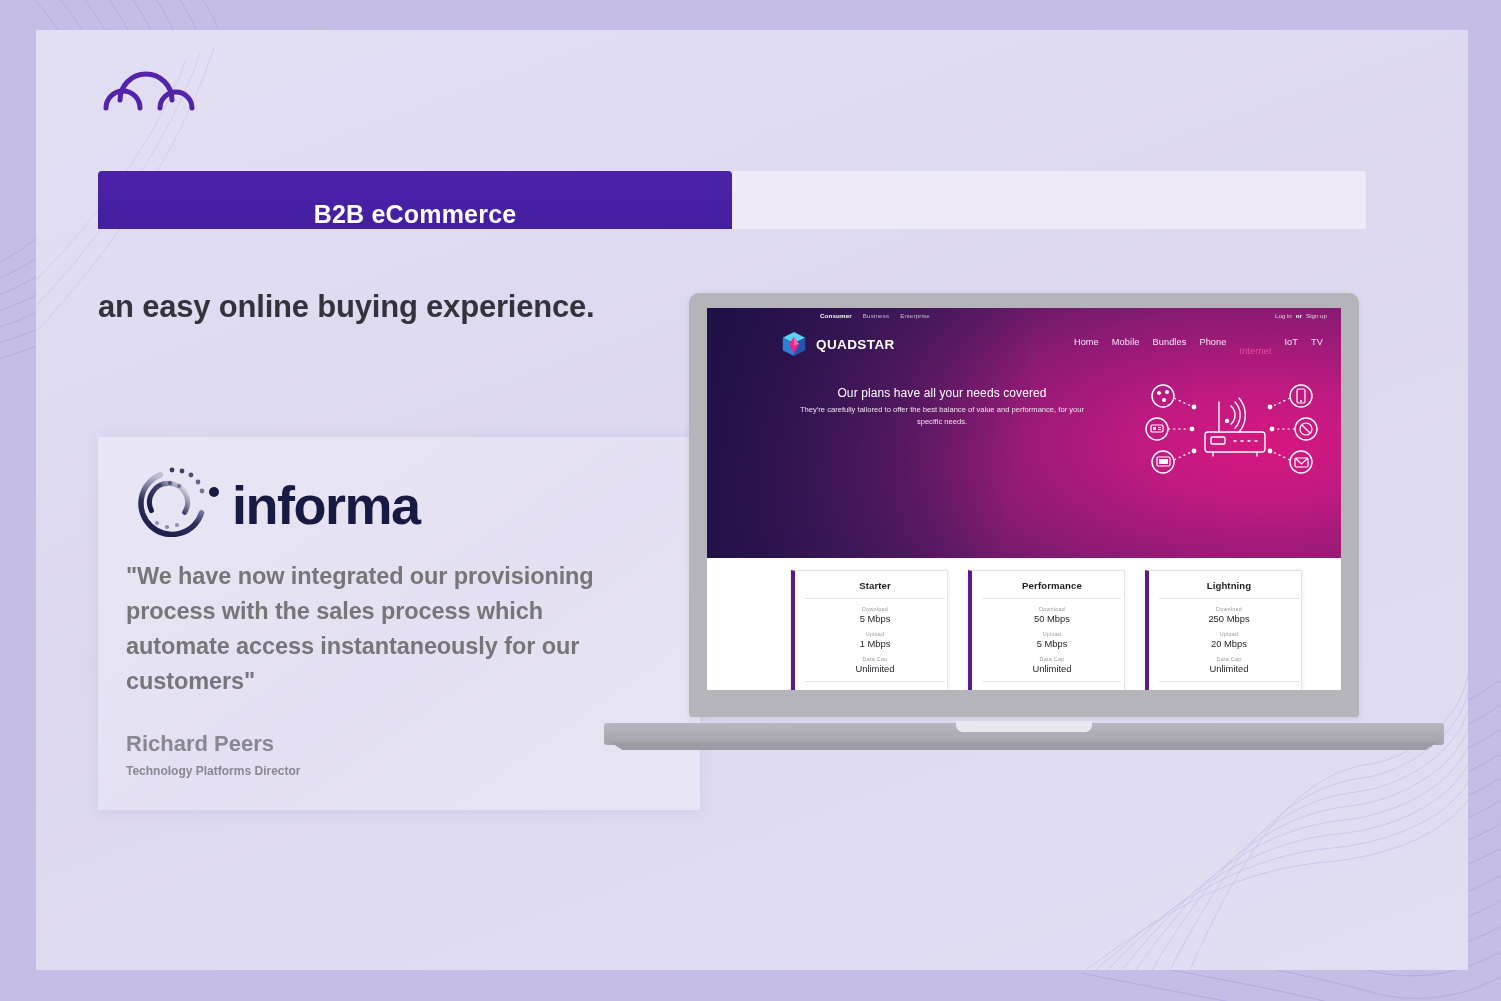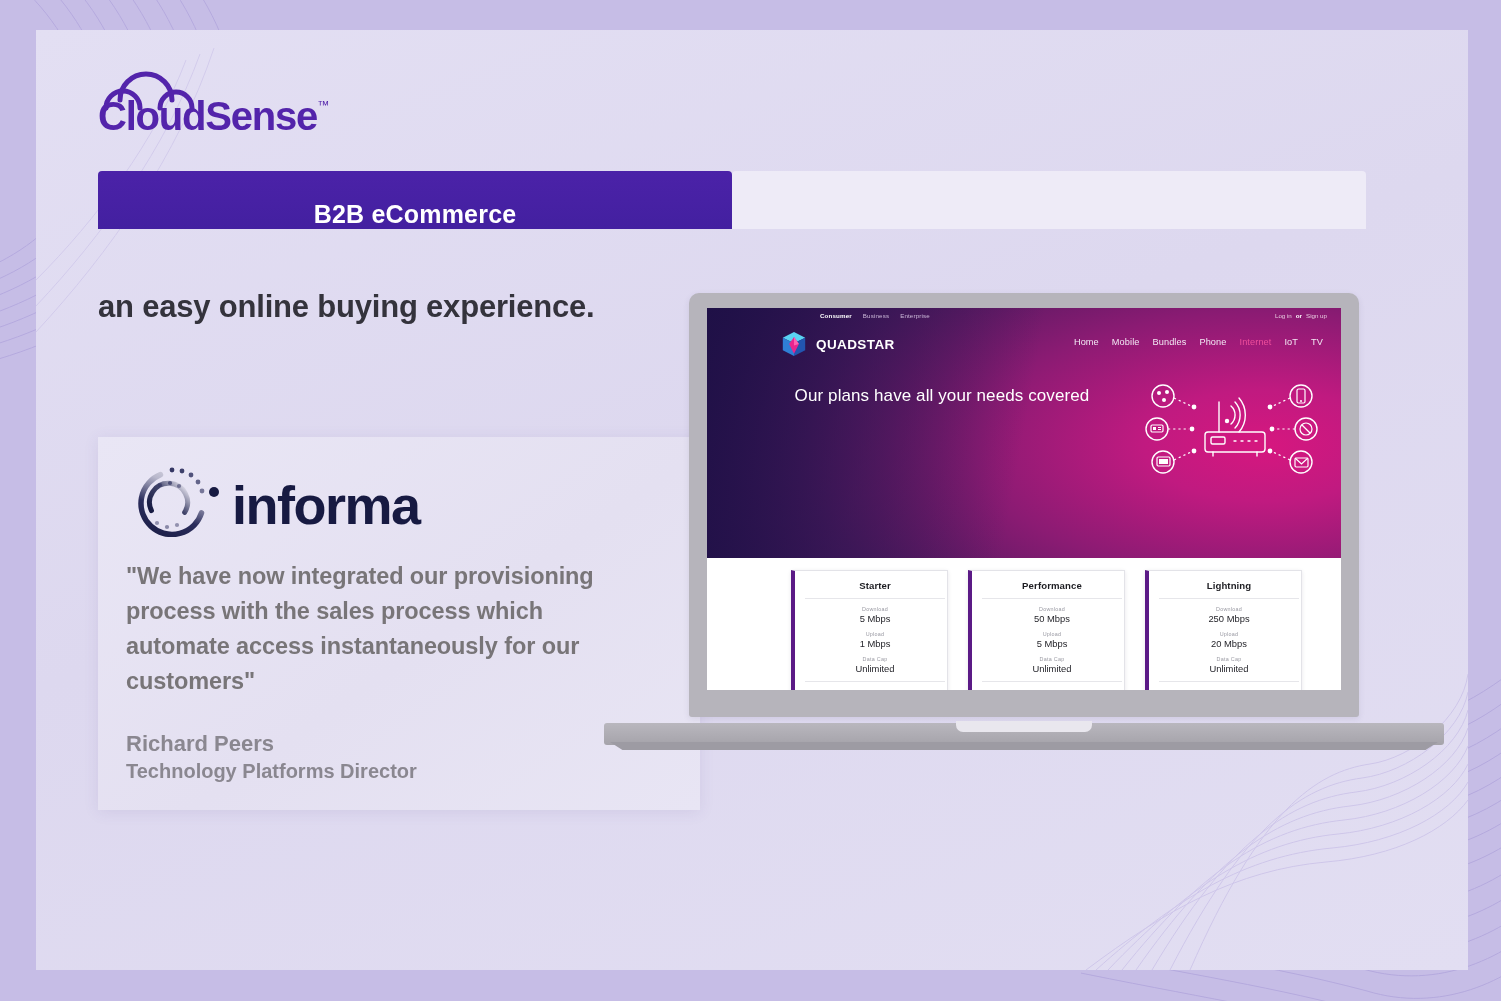--- a/index.html
+++ b/index.html
@@ -49,21 +49,21 @@
     box-shadow:0 2px 14px rgba(90,70,150,.10);
     padding-left:42px;
   }
   #informa-logo{position:absolute;left:26px;top:24px;width:340px;height:76px;}
   #quote{
     position:absolute;left:28px;top:122px;width:500px;
     font-size:23.5px;line-height:35px;font-weight:bold;color:#787578;letter-spacing:-.1px;
   }
   #author{position:absolute;left:28px;top:292px;width:480px;}
   #author-name{font-size:22px;font-weight:bold;color:#8a8790;line-height:30px;}
-  #author-role{font-size:20px;font-weight:bold;color:#8a8790;line-height:24px;}
+  #author-role{font-size:12px;font-weight:bold;color:#8a8790;line-height:24px;}
 
   
   #laptop{position:absolute;left:604px;top:293px;width:840px;height:457px;text-align:center;}
   #laptop-lid{
     position:absolute;left:85px;top:0;width:670px;height:424px;
     background:#b6b4bb;border-radius:10px 10px 3px 3px;
     box-shadow:0 2px 6px rgba(60,50,90,.10);
   }
   #laptop-screen{
     position:absolute;left:103px;top:15px;width:634px;height:382px;
@@ -105,25 +105,25 @@
   .acct{font-size:6.2px;color:#e6c8de;}
   .acct.bold{font-weight:bold;color:#ffffff;}
 
   
   #site-nav{position:absolute;left:0;top:18px;width:634px;height:34px;z-index:3;}
   #brand{position:absolute;left:73px;top:4px;display:flex;align-items:center;gap:8px;}
   #brand-cube{width:28px;height:28px;}
   #brand-name{font-size:13.5px;font-weight:bold;color:#ffffff;letter-spacing:.4px;}
   #nav-links{position:absolute;right:18px;top:11px;display:flex;gap:13px;}
   .nav-link{font-size:9.2px;color:#f2e9f4;letter-spacing:.1px;}
-  .nav-link.active{color:#ef4e9b;}
+  .nav-link.active{color:#ef4e9b;margin-top:9px;}
 
   
   #hero-copy{position:absolute;left:85px;top:78px;width:300px;z-index:3;}
-  #hero-title{font-size:17px;color:#ffffff;letter-spacing:.1px;margin-bottom:4px;}
+  #hero-title{font-size:12px;color:#ffffff;letter-spacing:.1px;margin-bottom:4px;}
   .hero-p{font-size:7.6px;line-height:11.5px;color:#f0e4f2;margin-bottom:9px;}
 
   
   #router-art{position:absolute;right:20px;top:68px;width:178px;height:108px;z-index:3;}
 
   
   #plans{position:absolute;left:84px;top:262px;width:512px;display:flex;gap:20px;z-index:4;}
   .plan{
     width:157px;background:#ffffff;border:1px solid #e3e3e8;border-left:4px solid #5b1a86;
     padding:9px 2px 12px 10px;box-sizing:border-box;
@@ -195,24 +195,20 @@
 </div>
 
 <div id="logo">
   <svg viewBox="0 0 300 72" width="300" height="72">
     <g fill="none" stroke="#5324ab" stroke-width="5" stroke-linecap="round">
       <path d="M8 42 A 17 17 0 0 1 42 42"></path>
       <path d="M22 34 A 26 26 0 0 1 74 34"></path>
       <path d="M62 42 A 16 16 0 0 1 94 42"></path>
     </g>
   </svg>
-  <div style="position:absolute;left:0;top:28px;display:flex;align-items:flex-start;">
-    <span style="font-size:40px;font-weight:bold;color:#5324ab;letter-spacing:-1.2px;">CloudSense</span>
-    <span style="font-size:12px;color:#5324ab;margin-top:4px;">™</span>
-  </div>
 </div>
 
 <div id="tabbar">
   <div class="tab active">
     <span>B2B eCommerce</span>
   </div>
   <div class="tab inactive">
     <span></span>
   </div>
 </div>
@@ -311,20 +307,21 @@
           <span class="nav-link">Bundles</span>
           <span class="nav-link">Phone</span>
           <span class="nav-link active">Internet</span>
           <span class="nav-link">IoT</span>
           <span class="nav-link">TV</span>
         </div>
       </div>
 
       <div id="hero-copy">
         <div id="hero-title">Our plans have all your needs covered</div>
+        <div class="hero-p">They're carefully tailored to offer the best balance of value and performance, for your specific needs.</div>
       </div>
 
       <svg id="router-art" viewBox="0 0 178 108">
         <g fill="none" stroke="#ffffff" stroke-width="1.4" stroke-linecap="round">
 
           <rect x="62" y="56" width="60" height="20" rx="3"></rect>
           <rect x="68" y="61" width="14" height="7" rx="1.5"></rect>
           <line x1="91" y1="65" x2="93" y2="65"></line>
           <line x1="98" y1="65" x2="100" y2="65"></line>
           <line x1="105" y1="65" x2="107" y2="65"></line>

